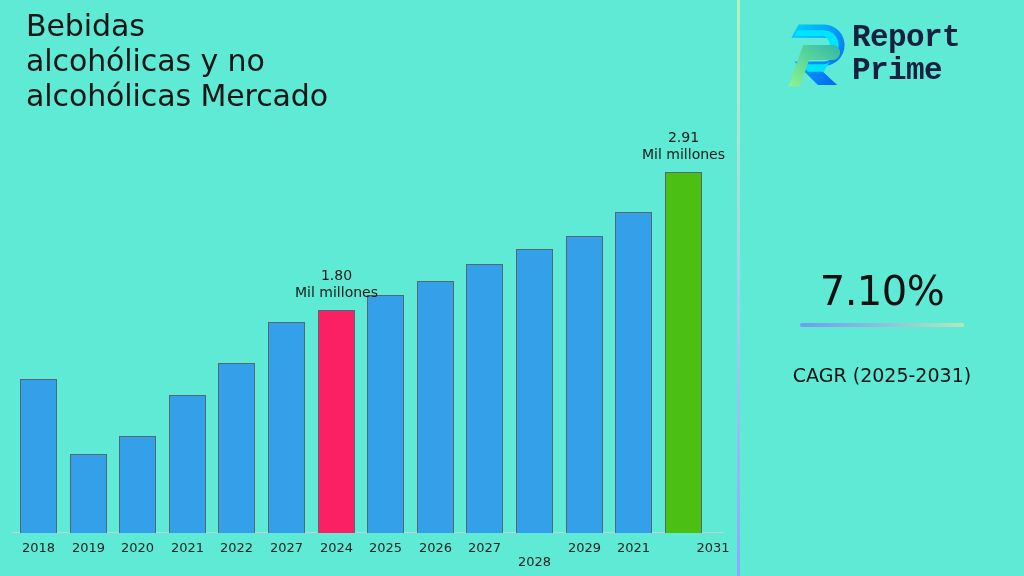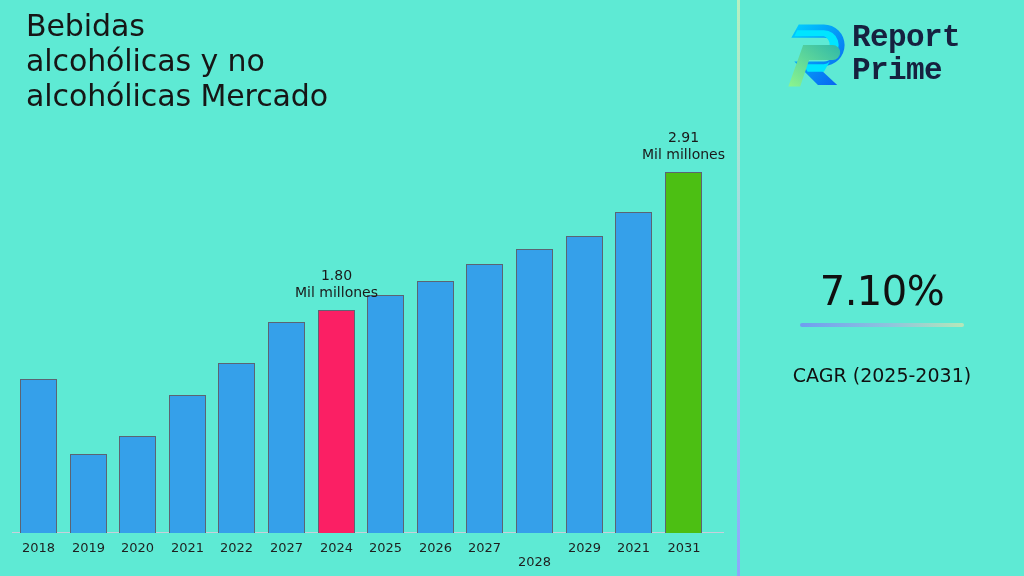--- a/index.html
+++ b/index.html
@@ -206,21 +206,21 @@
           <div class="x-tick" style="left: 157.5px;">2021</div>
           <div class="x-tick" style="left: 206.5px;">2022</div>
           <div class="x-tick" style="left: 256.5px;">2027</div>
           <div class="x-tick" style="left: 306.5px;">2024</div>
           <div class="x-tick" style="left: 355.5px;">2025</div>
           <div class="x-tick" style="left: 405.5px;">2026</div>
           <div class="x-tick" style="left: 454.5px;">2027</div>
           <div class="x-tick" style="left: 504.5px; margin-top: 14px;">2028</div>
           <div class="x-tick" style="left: 554.5px;">2029</div>
           <div class="x-tick" style="left: 603.5px;">2021</div>
-          <div class="x-tick" style="left: 654px;">2031</div>
+          <div class="x-tick" style="left: 683px;">2031</div>
         </div>
     </div>
   </div>
 
   <div id="vertical-divider"></div>
 
   <div id="right-panel">
 
     <div id="logo">
       <svg id="logo-mark" viewBox="0 0 100 100">

